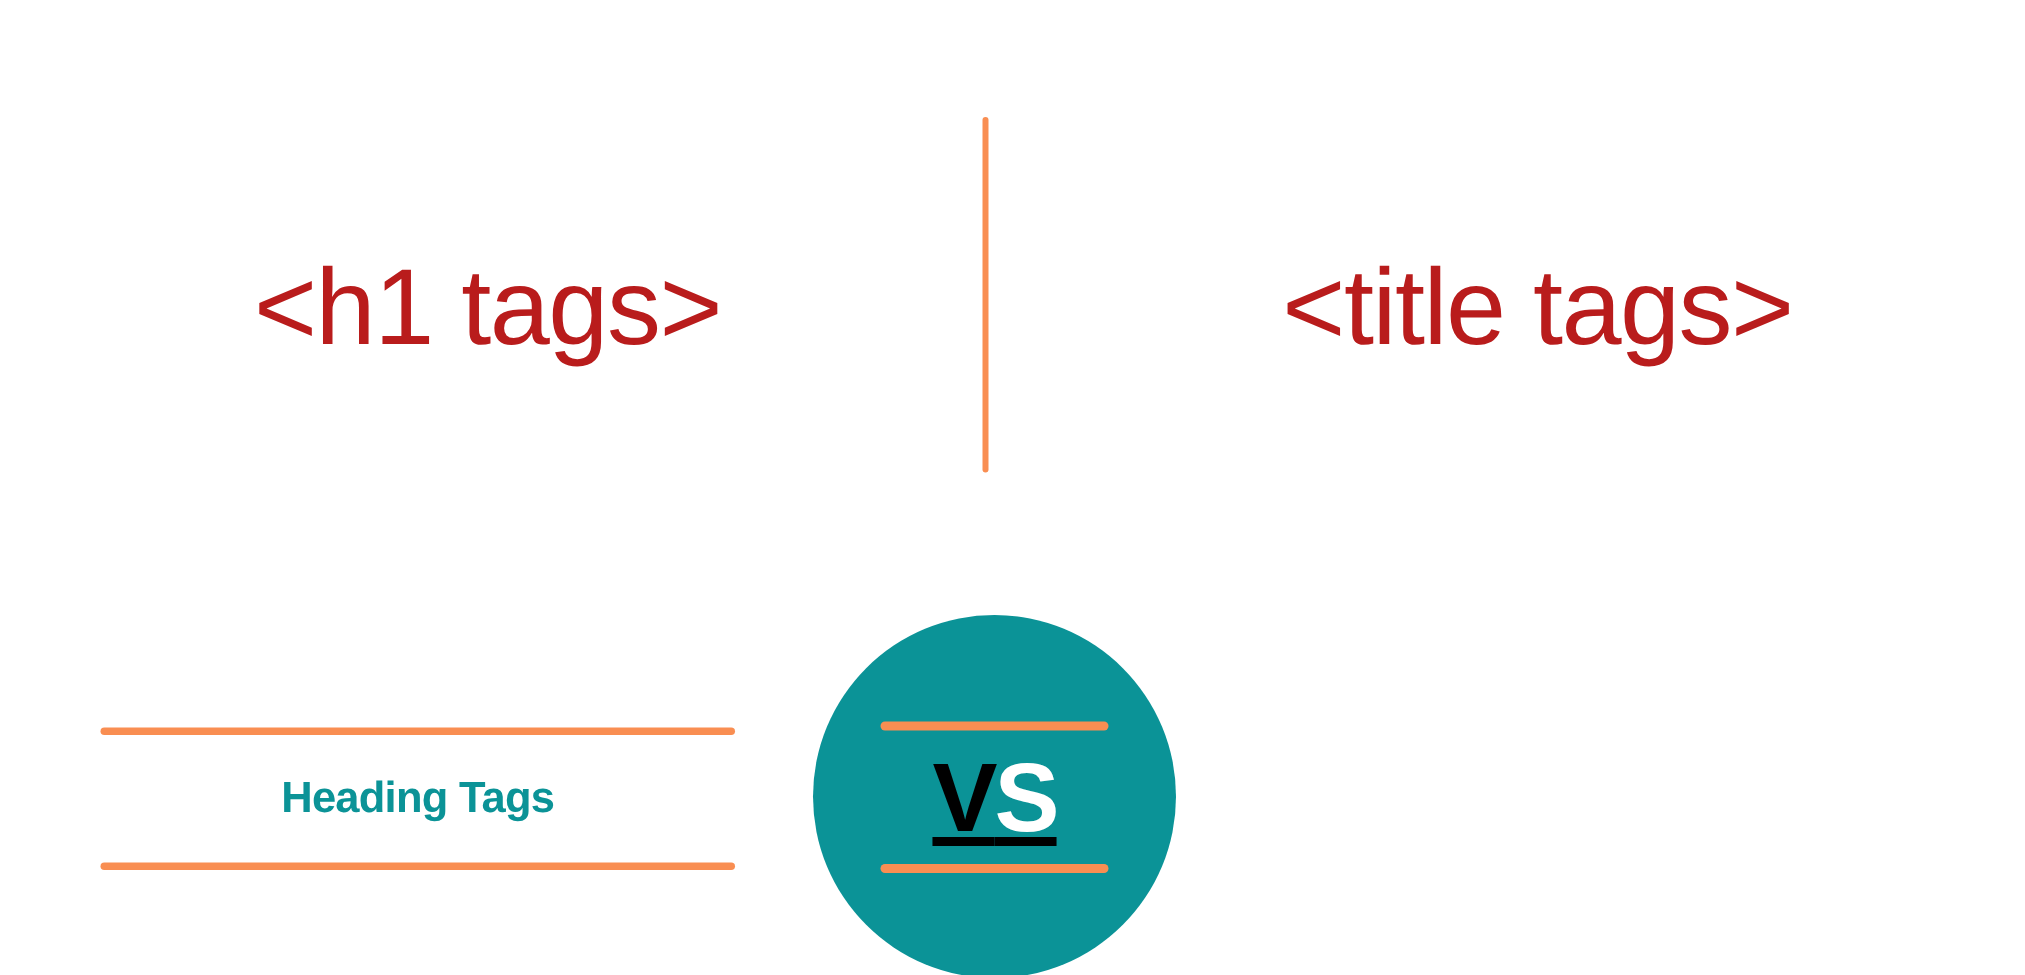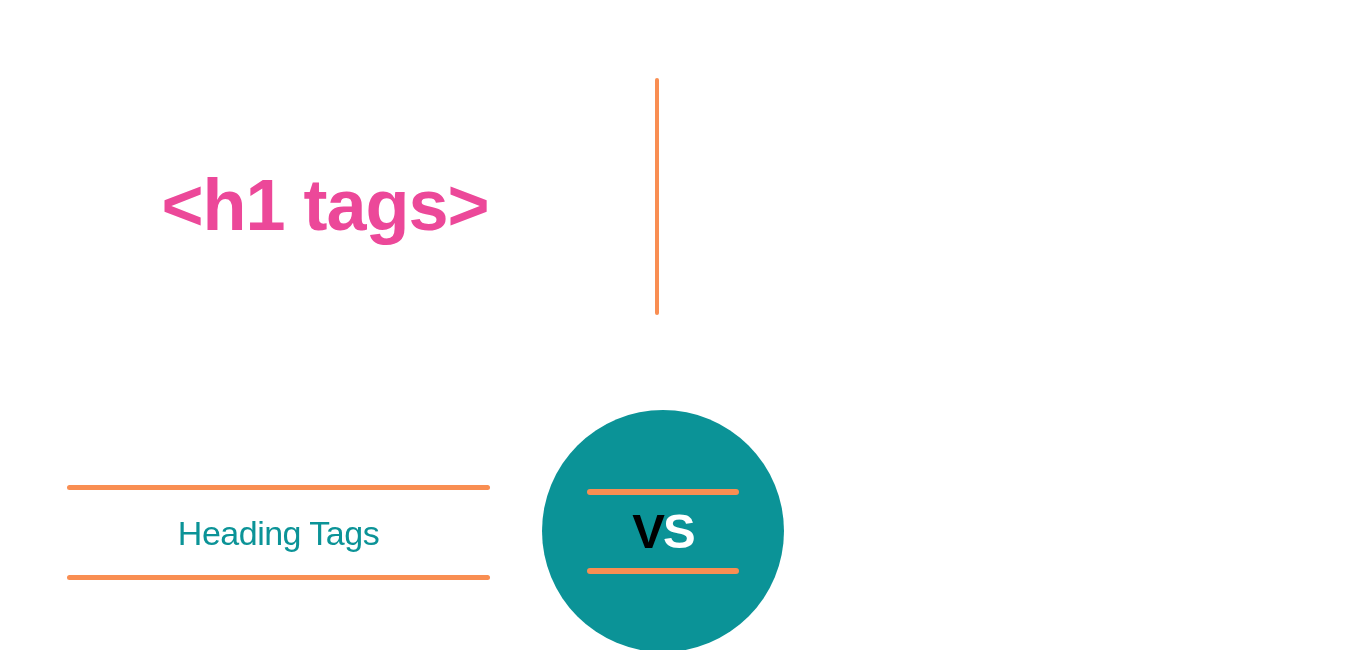--- a/index.html
+++ b/index.html
@@ -28,23 +28,23 @@
     width: 1350px;
     height: 390px;
   }
   .tag-heading {
     position: absolute;
     top: 150px;
     height: 110px;
     display: flex;
     align-items: center;
     justify-content: center;
-    color: #ec4899;
+    color: #b91c1c;
     font-family: "Liberation Sans", sans-serif;
-    font-weight: bold;
+    font-weight: normal;
     font-size: 72px;
     letter-spacing: -1px;
     white-space: nowrap;
     line-height: 1;
   }
   .tag-heading.left  { left: 0px;   width: 650px; }
   .tag-heading.right { left: 700px; width: 650px; }
 
   .vertical-divider {
     position: absolute;
@@ -88,22 +88,22 @@
     position: absolute;
     left: 0;
     top: 0;
     width: 100%;
     height: 95px;
     display: flex;
     align-items: center;
     justify-content: center;
     color: #0B9397;
     font-family: "Liberation Sans", sans-serif;
-    font-weight: normal;
-    font-size: 34px;
+    font-weight: bold;
+    font-size: 29px;
     letter-spacing: -0.5px;
     white-space: nowrap;
     line-height: 1;
   }
 
   
   .vs-badge {
     position: absolute;
     left: 542px;
     top: 10px;
@@ -121,39 +121,41 @@
     height: 6px;
     background: #F98E52;
     border-radius: 3px;
     flex: none;
   }
   .vs-bar.top    { margin-bottom: 12px; }
   .vs-bar.bottom { margin-top: 12px; }
   .vs-text {
     font-family: "Liberation Sans", sans-serif;
     font-weight: bold;
-    font-size: 49px;
+    font-size: 65px;
     line-height: 1;
     letter-spacing: -2px;
     white-space: nowrap;
+    text-decoration: underline;
   }
   .vs-v { color: #000000; }
   .vs-s { color: #ffffff; }
 </style>
 </head>
 <body>
 
 <div id="stage">
 
   <div class="top-row">
 
     <div class="tag-heading left">&lt;h1 tags&gt;</div>
 
     <div class="vertical-divider"></div>
 
+    <div class="tag-heading right">&lt;title tags&gt;</div>
 
   </div>
 
   <div class="bottom-row">
 
     <div class="label-block left">
       <div class="rule top"></div>
       <div class="label-text">Heading Tags</div>
       <div class="rule bottom"></div>
     </div>

